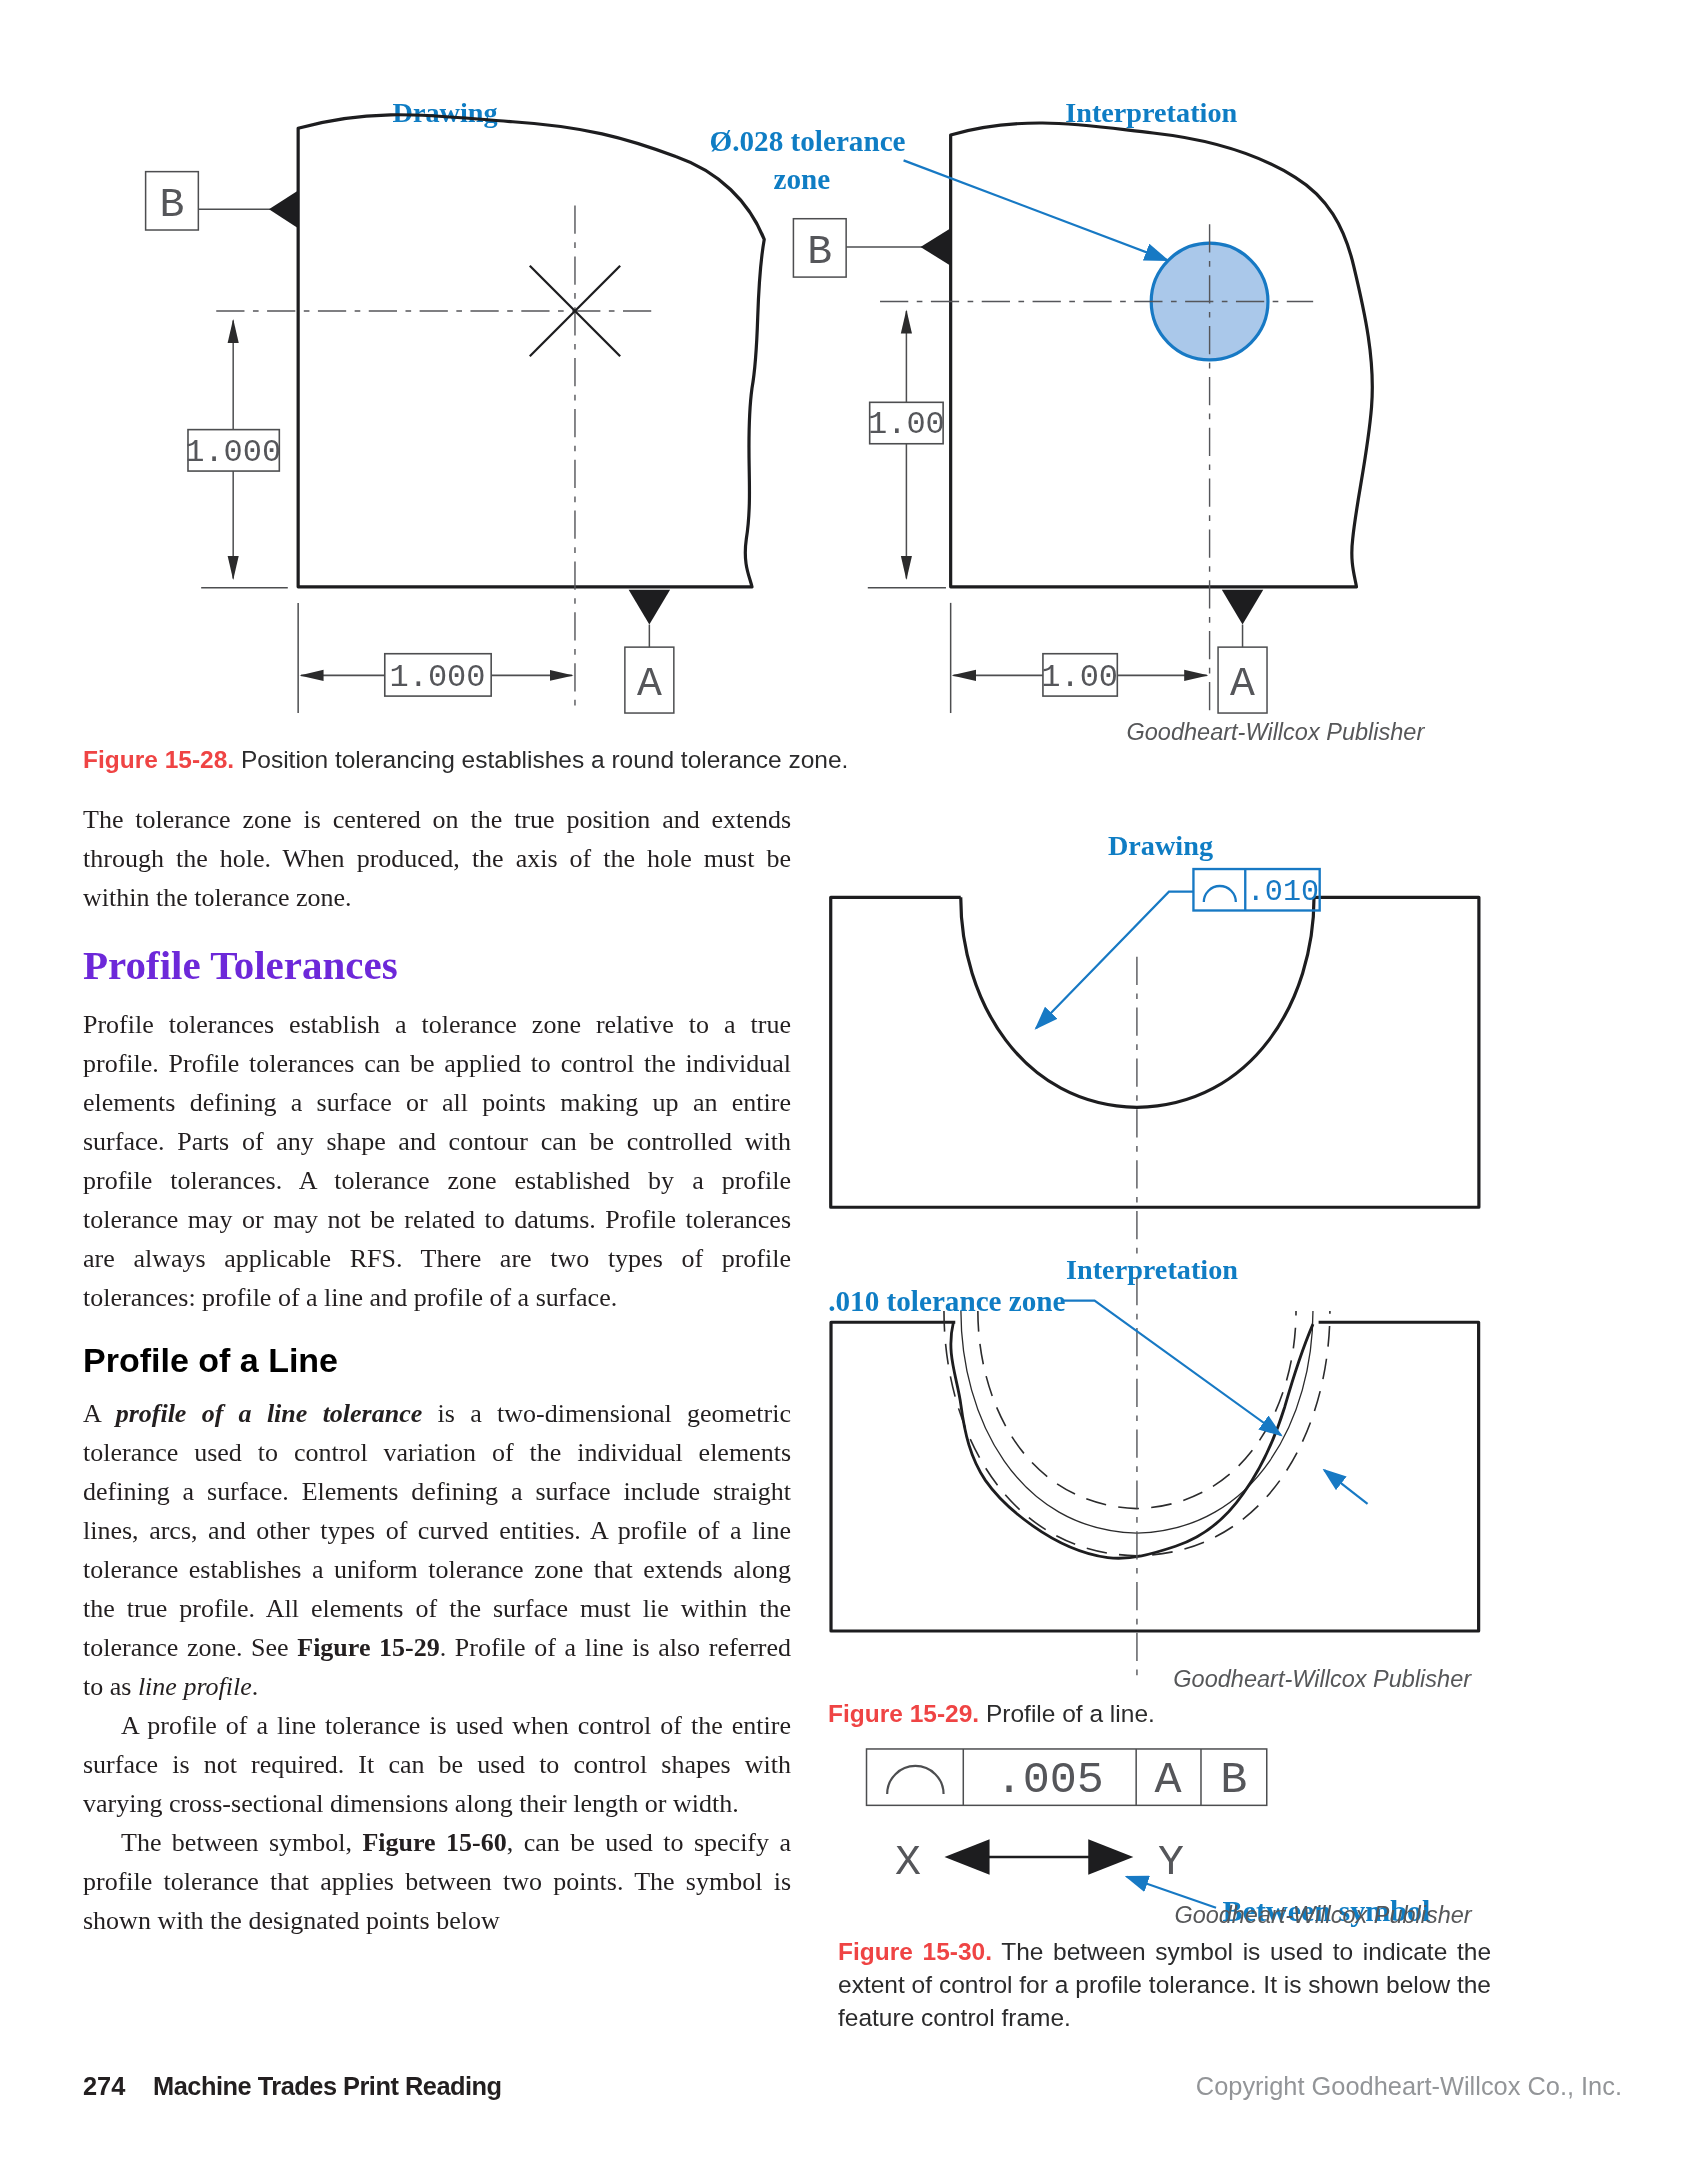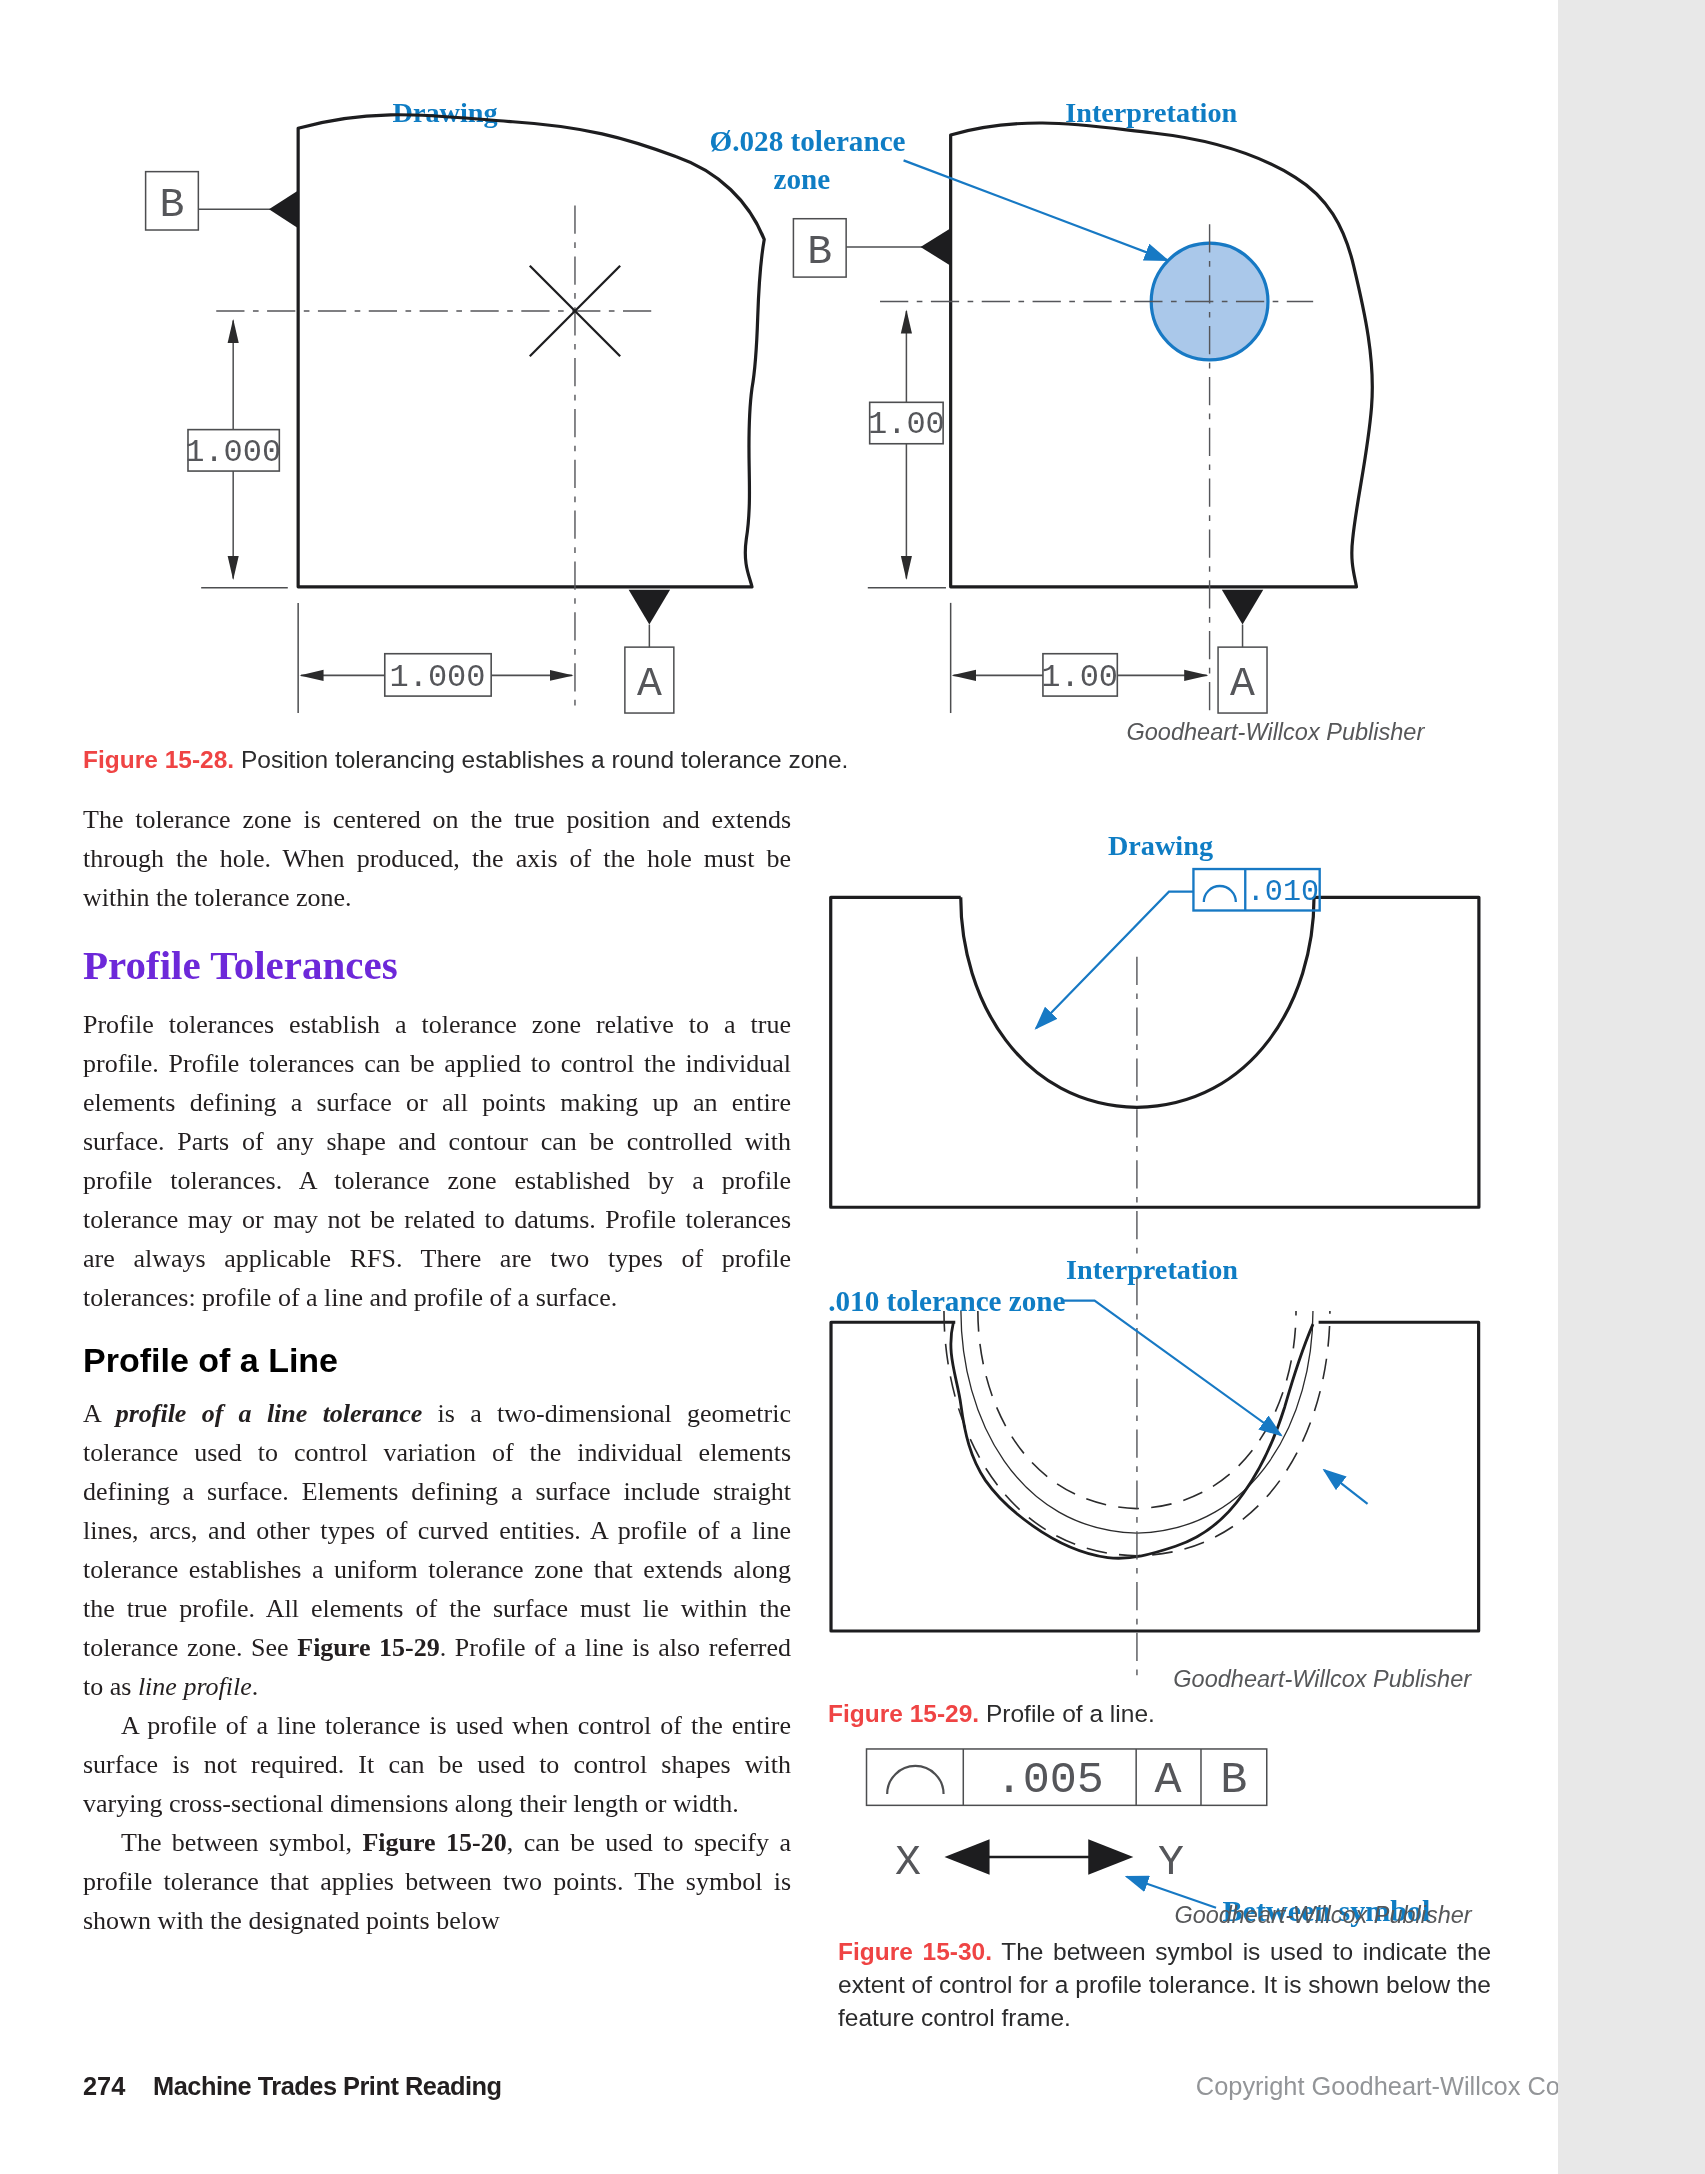--- a/index.html
+++ b/index.html
@@ -1,16 +1,16 @@
 <!DOCTYPE html>
 <html style="font-size:15px"><head>
 <meta charset="utf-8">
 <style>
   html,body{margin:0;padding:0;background:#e8e8e8;}
-  #page{position:relative;width:1558px;height:2174px;background:#ffffff;overflow:hidden;
+  #page{position:relative;width:1705px;height:2174px;background:#ffffff;overflow:hidden;
         font-family:"Liberation Serif",serif;}
   svg{position:absolute;overflow:visible;}
   
   .outline{fill:none;stroke:#1d1d1f;stroke-width:3.4;stroke-linejoin:round;}
   .thin{stroke:#4d4e50;stroke-width:1.6;fill:none;}
   .centerline{stroke:#55565a;stroke-width:1.5;fill:none;stroke-dasharray:30 9 6 9;}
   .dashcurve{stroke:#2b2b2c;stroke-width:1.7;fill:none;stroke-dasharray:22 13;}
   .nominal{stroke:#2b2b2c;stroke-width:1.4;fill:none;}
   .actual{stroke:#1d1d1f;stroke-width:3;fill:none;}
   .dimbox{fill:#ffffff;stroke:#4d4e50;stroke-width:1.7;}
@@ -145,21 +145,21 @@
     <span class="fig">Figure 15-28.</span><span> Position tolerancing establishes a round tolerance zone.</span>
   </div>
 
   <div class="text-col">
     <p>The tolerance zone is centered on the true position and extends through the hole. When produced, the axis of the hole must be within the tolerance zone.</p>
     <h1 class="sec">Profile Tolerances</h1>
     <p>Profile tolerances establish a tolerance zone relative to a true profile. Profile tolerances can be applied to control the individual elements defining a surface or all points making up an entire surface. Parts of any shape and contour can be controlled with profile tolerances. A tolerance zone established by a profile tolerance may or may not be related to datums. Profile tolerances are always applicable RFS. There are two types of profile tolerances: profile of a line and profile of a surface.</p>
     <h2 class="sub">Profile of a Line</h2>
     <p><span>A </span><span class="bi">profile of a line tolerance</span><span> is a two-dimensional geometric tolerance used to control variation of the individual elements defining a surface. Elements defining a surface include straight lines, arcs, and other types of curved entities. A profile of a line tolerance establishes a uniform tolerance zone that extends along the true profile. All elements of the surface must lie within the tolerance zone. See </span><span class="b">Figure 15-29</span><span>. Profile of a line is also referred to as </span><span class="i">line profile</span><span>.</span></p>
     <p class="ind">A profile of a line tolerance is used when control of the entire surface is not required. It can be used to control shapes with varying cross-sectional dimensions along their length or width.</p>
-    <p class="ind"><span>The between symbol, </span><span class="b">Figure 15-20</span><span>, can be used to specify a profile tolerance that applies between two points. The symbol is shown with the designated points below</span></p>
+    <p class="ind"><span>The between symbol, </span><span class="b">Figure 15-60</span><span>, can be used to specify a profile tolerance that applies between two points. The symbol is shown with the designated points below</span></p>
   </div>
 
   <svg style="left:810px;top:819px" width="716" height="443" viewBox="860 870 760 470">
     <text class="blue-label" x="1232" y="908" font-size="30" text-anchor="middle">Drawing</text>
 
     <path class="outline" stroke-width="3.2" d="M1020,953 L882,953 L882,1282 L1570,1282 L1570,953 L1395,953"></path>
     <path class="outline" stroke-width="3" d="M1020,953 C1020,1062 1085,1174 1207,1176 C1330,1174 1395,1062 1395,953"></path>
     <line class="centerline" x1="1207" y1="1016" x2="1207" y2="1334"></line>
 
     <g>

